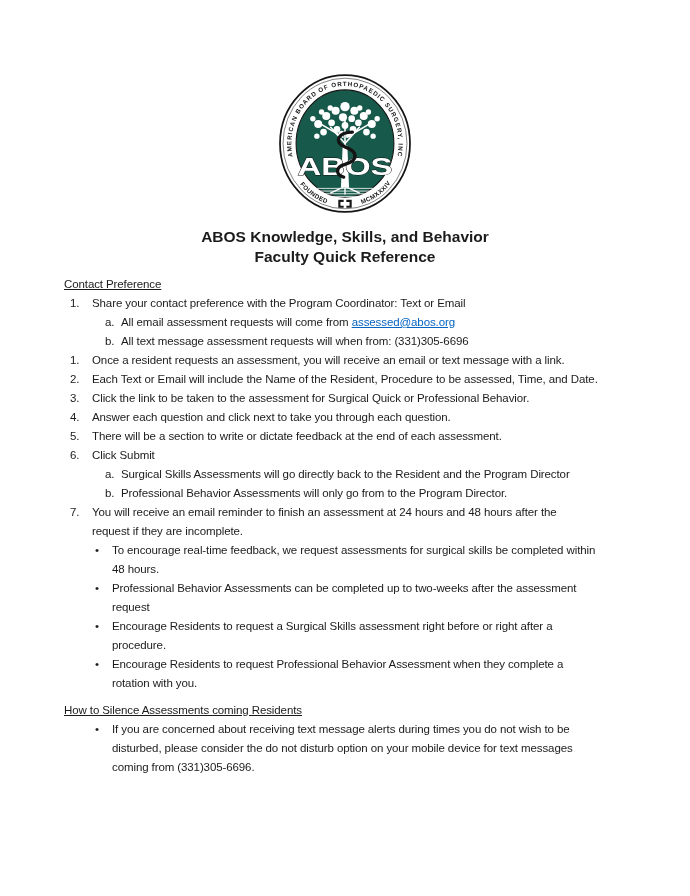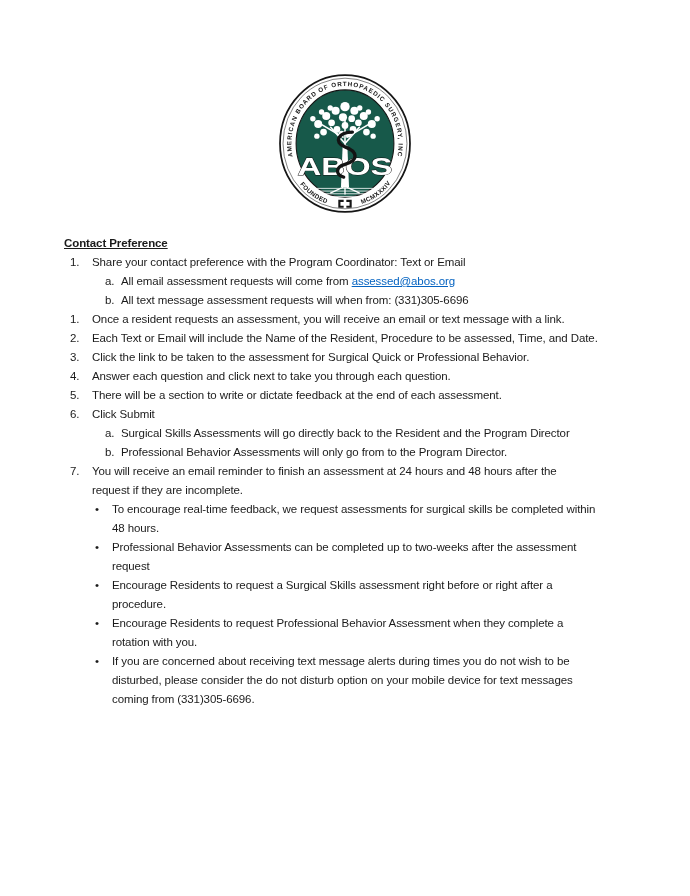--- a/index.html
+++ b/index.html
@@ -25,23 +25,23 @@
     font-weight: bold;
     line-height: 20px;
   }
   .content {
     padding: 0 44px 0 64px;
     font-size: 11.5px;
     line-height: 19px;
     letter-spacing: -0.1px;
   }
   .section-heading {
-    font-weight: bold;
+    font-weight: normal;
     text-decoration: underline;
-    margin-top: 20px;
+    margin-top: 8px;
   }
   .li { display: flex; align-items: flex-start; }
   .mk { flex: 0 0 auto; }
   .lvl1 .mk { margin-left: 6px;  width: 22px; }
   .lvl2 .mk { margin-left: 41px; width: 16px; }
   .bul  .mk { margin-left: 31px; width: 17px; }
   .tx { white-space: pre-wrap; flex: 1 1 auto; }
   .email-link {
     color: #0563c1;
     text-decoration: underline;
@@ -130,20 +130,24 @@
             <path d="M100 169 L100 181"></path>
         </g>
       </g>
 
       <text x="100" y="152" text-anchor="middle" font-size="37" font-weight="bold" fill="#ffffff" stroke="#101010" stroke-width="1.2" style="paint-order:stroke" textLength="142" lengthAdjust="spacingAndGlyphs">ABOS</text>
 
       <path d="M111 88 C 90 88 82 103 100 110 C 120 117 120 131 100 136 C 85 140 86 152 98 155" stroke="#141414" stroke-width="5" fill="none" stroke-linecap="round"></path>
     </svg>
   </div>
 
+  <div class="doc-title">
+    <div>ABOS Knowledge, Skills, and Behavior</div>
+    <div>Faculty Quick Reference</div>
+  </div>
 
   <div class="content">
 
     <div class="section-heading">Contact Preference</div>
     <div class="li lvl1">
       <span class="mk">1.</span>
       <span class="tx">Share your contact preference with the Program Coordinator: Text or Email</span>
     </div>
     <div class="li lvl2">
       <span class="mk">a.</span>
@@ -206,20 +210,21 @@
       <span class="mk">•</span>
       <span class="tx">Encourage Residents to request a Surgical Skills assessment right before or right after a
 procedure.</span>
     </div>
     <div class="li bul">
       <span class="mk">•</span>
       <span class="tx">Encourage Residents to request Professional Behavior Assessment when they complete a
 rotation with you.</span>
     </div>
 
+    <div class="section-heading">How to Silence Assessments coming Residents</div>
     <div class="li bul">
       <span class="mk">•</span>
       <span class="tx">If you are concerned about receiving text message alerts during times you do not wish to be
 disturbed, please consider the do not disturb option on your mobile device for text messages
 coming from (331)305-6696.</span>
     </div>
 
   </div>
 </div>
 

